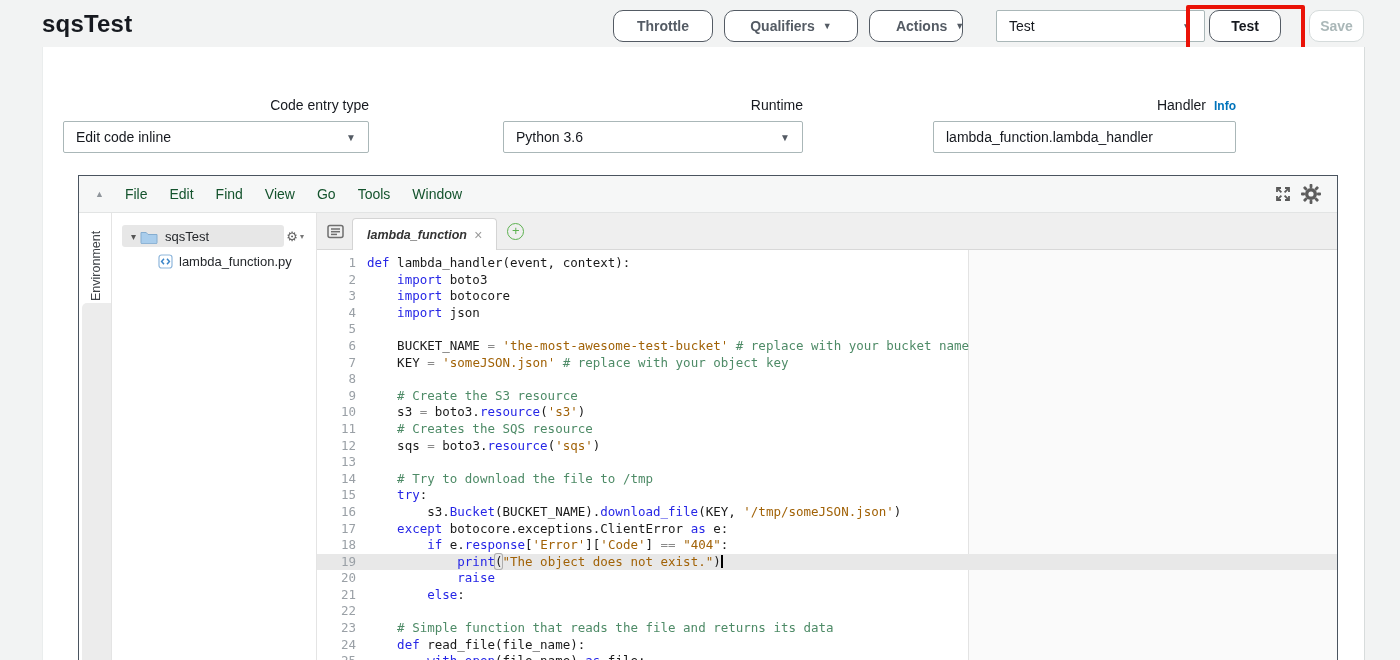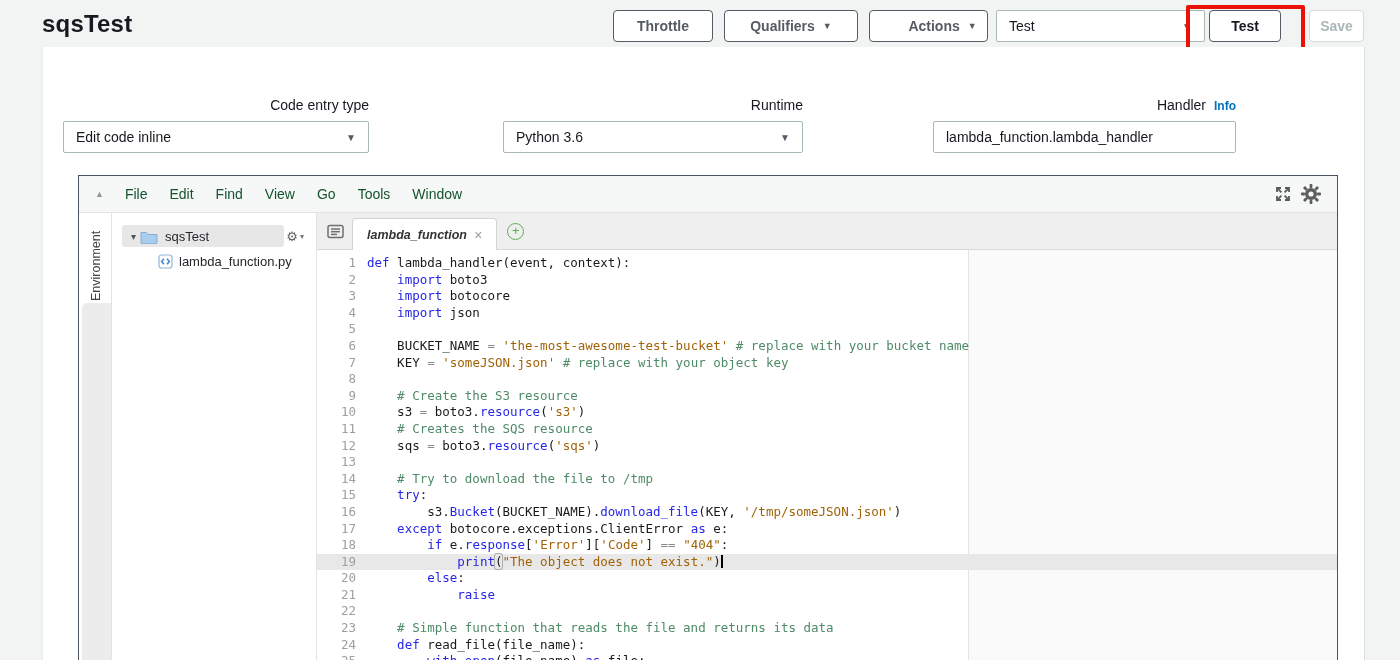--- a/index.html
+++ b/index.html
@@ -3,26 +3,26 @@
 <meta charset="utf-8">
 <style>
   * { margin:0; padding:0; box-sizing:border-box; }
   html,body { width:1400px; height:660px; }
   body { font-family:"Liberation Sans", sans-serif; background:#f2f3f3; position:relative; overflow:hidden; }
   .page { position:absolute; inset:0; }
 
   
   .header { position:absolute; left:0; top:0; width:1400px; height:52px; background:#f2f3f3; }
   .page-title { position:absolute; left:42px; top:10px; font-size:24px; font-weight:600; color:#16191f; letter-spacing:.2px; }
-  .btn { position:absolute; top:10px; height:32px; background:#fff; border:1px solid #545b64; border-radius:4px;
+  .btn { position:absolute; top:10px; height:32px; background:#fff; border:1px solid #545b64; border-radius:10px;
          font-size:14px; font-weight:700; color:#545b64; display:flex; align-items:center; justify-content:center; gap:8px; padding:0 16px; cursor:pointer; }
   .btn .caret { font-size:9px; color:#545b64; }
   .btn-throttle { left:613px; width:100px; }
   .btn-qualifiers { left:724px; width:134px; }
-  .btn-actions { left:869px; width:119px;padding-left:44px; }
+  .btn-actions { left:869px; width:94px;padding-left:44px; }
   .alias-select { position:absolute; top:10px; left:996px; width:209px; height:32px; background:#fff; border:1px solid #aab7b8; border-radius:2px;
          display:flex; align-items:center; font-size:14px; color:#16191f; padding:0 12px; cursor:pointer; }
   .alias-select .caret { margin-left:auto; font-size:10px; color:#545b64; }
   .btn-test { left:1209px; width:72px; color:#16191f; }
   .btn-save { left:1309px; width:55px; border:1px solid #d5dbdb; color:#aab7b8; cursor:default; }
   .red-box { position:absolute; left:1186px; top:5px; width:119px; height:52px; border:4px solid #ea1207; border-radius:2px; pointer-events:none; }
 
   
   .card { position:absolute; left:42px; top:47px; width:1323px; height:613px; background:#fff;
           border-left:1px solid #eaeded; border-right:1px solid #d8dcdc; overflow:hidden; }
@@ -277,22 +277,22 @@
                 <div class="cl"><span>    s3 </span><span class="tok-o">=</span><span> boto3.</span><span class="tok-k">resource</span><span>(</span><span class="tok-s">'s3'</span><span>)</span></div>
                 <div class="cl"><span>    </span><span class="tok-c"># Creates the SQS resource</span></div>
                 <div class="cl"><span>    sqs </span><span class="tok-o">=</span><span> boto3.</span><span class="tok-k">resource</span><span>(</span><span class="tok-s">'sqs'</span><span>)</span></div>
                 <div class="cl">&nbsp;</div>
                 <div class="cl"><span>    </span><span class="tok-c"># Try to download the file to /tmp</span></div>
                 <div class="cl"><span>    </span><span class="tok-k">try</span><span>:</span></div>
                 <div class="cl"><span>        s3.</span><span class="tok-k">Bucket</span><span>(BUCKET_NAME).</span><span class="tok-k">download_file</span><span>(KEY, </span><span class="tok-s">'/tmp/someJSON.json'</span><span>)</span></div>
                 <div class="cl"><span>    </span><span class="tok-k">except</span><span> botocore.exceptions.ClientError </span><span class="tok-k">as</span><span> e:</span></div>
                 <div class="cl"><span>        </span><span class="tok-k">if</span><span> e.</span><span class="tok-k">response</span><span>[</span><span class="tok-s">'Error'</span><span>][</span><span class="tok-s">'Code'</span><span>] </span><span class="tok-o">==</span><span> </span><span class="tok-s">"404"</span><span>:</span></div>
                 <div class="cl"><span>            </span><span class="tok-k">print</span><span class="tok-b">(</span><span class="tok-s">"The object does not exist."</span><span>)</span><span class="cursor"></span></div>
+                <div class="cl"><span>            </span><span class="tok-k">raise</span></div>
                 <div class="cl"><span>        </span><span class="tok-k">else</span><span>:</span></div>
-                <div class="cl"><span>            </span><span class="tok-k">raise</span></div>
                 <div class="cl">&nbsp;</div>
                 <div class="cl"><span>    </span><span class="tok-c"># Simple function that reads the file and returns its data</span></div>
                 <div class="cl"><span>    </span><span class="tok-k">def</span><span> read_file(file_name):</span></div>
                 <div class="cl"><span>        </span><span class="tok-k">with</span><span> </span><span class="tok-k">open</span><span>(file_name) </span><span class="tok-k">as</span><span> file:</span></div>
               </div>
           </div>
         </div>
 
       </div>
     </div>

